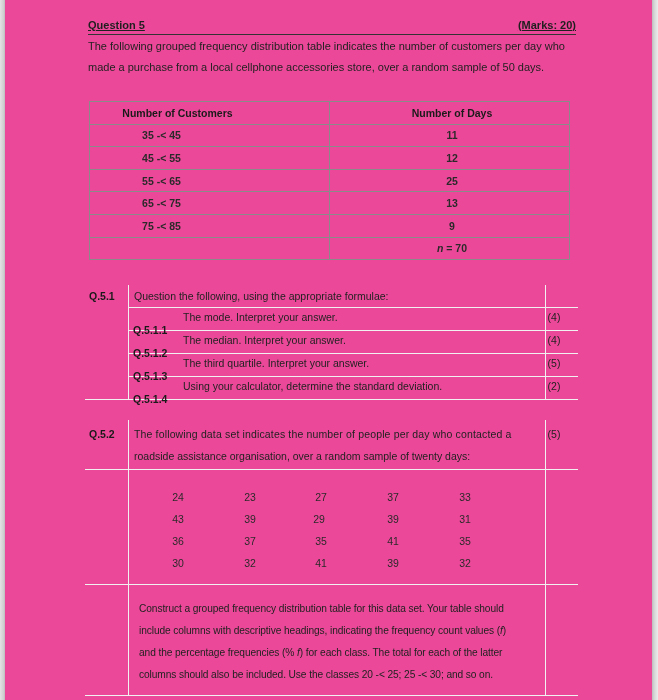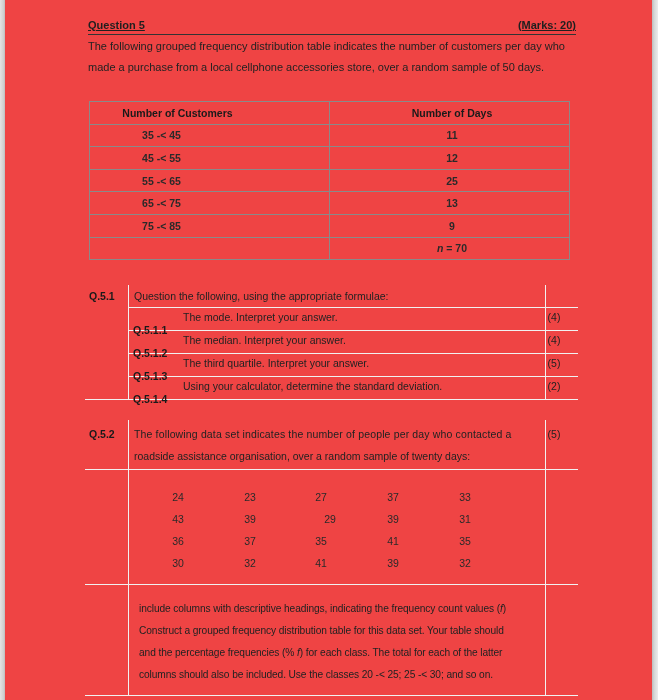--- a/index.html
+++ b/index.html
@@ -12,21 +12,21 @@
     .edge-left {
       position: absolute; left: 0; top: 0; width: 5px; height: 700px;
       background: linear-gradient(to right, #e4e4e4, #d0d0d0 70%, #bdbdbd);
     }
     .edge-right {
       position: absolute; right: 0; top: 0; width: 6px; height: 700px;
       background: linear-gradient(to right, #bdbdbd, #d6d6d6 40%, #ececec);
     }
     .page {
       position: absolute; left: 5px; top: 0; width: 647px; height: 700px;
-      background: #ef4444;
+      background: #ec4899;
     }
     .abs { position: absolute; }
 
     
     .q-title {
       left: 83px; top: 17px; width: 488px; height: 18px;
       border-bottom: 1px solid #333;
       font-size: 11px; font-weight: bold;
     }
     .q-title .left { position: absolute; left: 0; top: 2px; text-decoration: underline; }
@@ -171,37 +171,37 @@
 
   <div class="dataset">
     <span class="cell" style="left:8px; top:0px;">24</span>
     <span class="cell" style="left:80px; top:0px;">23</span>
     <span class="cell" style="left:151px; top:0px;">27</span>
     <span class="cell" style="left:223px; top:0px;">37</span>
     <span class="cell" style="left:295px; top:0px;">33</span>
 
     <span class="cell" style="left:8px; top:22px;">43</span>
     <span class="cell" style="left:80px; top:22px;">39</span>
-    <span class="cell" style="left:160px; top:22px;">29</span>
+    <span class="cell" style="left:149px; top:22px;">29</span>
     <span class="cell" style="left:223px; top:22px;">39</span>
     <span class="cell" style="left:295px; top:22px;">31</span>
 
     <span class="cell" style="left:8px; top:44px;">36</span>
     <span class="cell" style="left:80px; top:44px;">37</span>
     <span class="cell" style="left:151px; top:44px;">35</span>
     <span class="cell" style="left:223px; top:44px;">41</span>
     <span class="cell" style="left:295px; top:44px;">35</span>
 
     <span class="cell" style="left:8px; top:66px;">30</span>
     <span class="cell" style="left:80px; top:66px;">32</span>
     <span class="cell" style="left:151px; top:66px;">41</span>
     <span class="cell" style="left:223px; top:66px;">39</span>
     <span class="cell" style="left:295px; top:66px;">32</span>
   </div>
 
   <div class="construct">
+    <div>Construct a grouped frequency distribution table for this data set.  Your table should</div>
     <div><span>include columns with descriptive headings, indicating the frequency count values (</span><i>f</i><span>)</span></div>
-    <div>Construct a grouped frequency distribution table for this data set.  Your table should</div>
     <div><span>and the percentage frequencies (% </span><i>f</i><span>) for each class.  The total for each of the latter</span></div>
     <div>columns should also be included.  Use the classes 20 -&lt; 25; 25 -&lt; 30; and so on.</div>
   </div>
 
 </div>
 
 </body></html>

